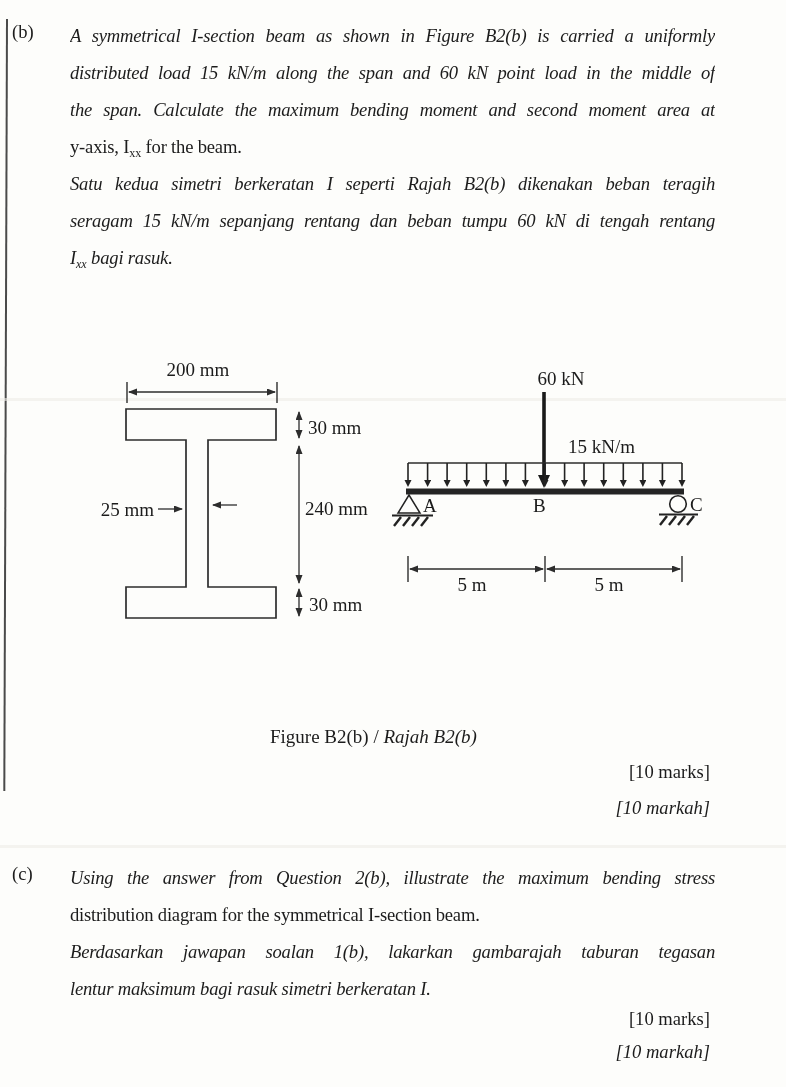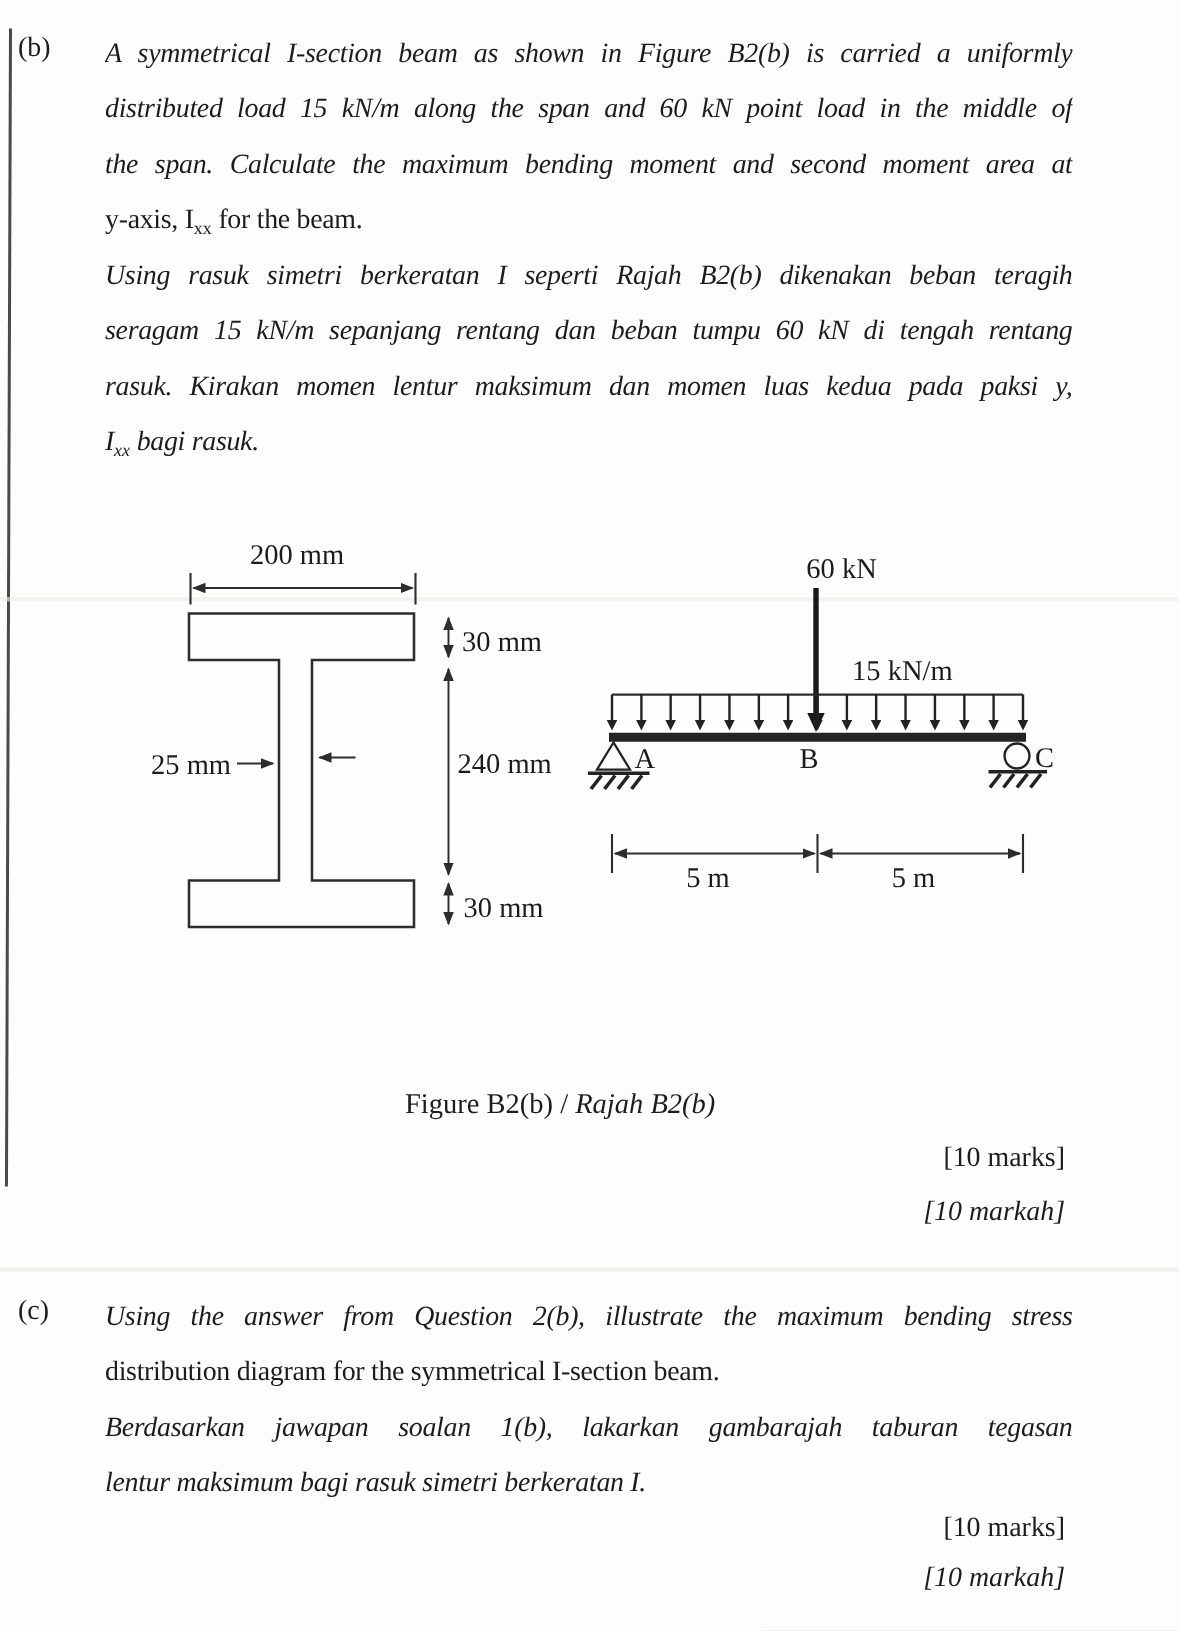--- a/index.html
+++ b/index.html
@@ -32,23 +32,22 @@
   <div class="vrule"></div>
   <div class="band" style="top:398px"></div>
   <div class="band" style="top:845px"></div>
 
   <div class="plabel" style="top:21px">(b)</div>
   <div class="textblock" style="top:21px">
     <div class="line just">A symmetrical I-section beam as shown in Figure B2(b) is carried a uniformly</div>
     <div class="line just">distributed load 15 kN/m along the span and 60 kN point load in the middle of</div>
     <div class="line just">the span. Calculate the maximum bending moment and second moment area at</div>
     <div class="line"><span>y-axis, I</span><span class="sub">xx</span><span> for the beam.</span></div>
-    <div class="line just it">Using rasuk simetri berkeratan I seperti Rajah B2(b) dikenakan beban teragih</div>
+    <div class="line just it">Satu kedua simetri berkeratan I seperti Rajah B2(b) dikenakan beban teragih</div>
     <div class="line just it">seragam 15 kN/m sepanjang rentang dan beban tumpu 60 kN di tengah rentang</div>
-    <div class="line just it">rasuk. Kirakan momen lentur maksimum dan momen luas kedua pada paksi y,</div>
     <div class="line it"><span>I</span><span class="sub">xx</span><span> bagi rasuk.</span></div>
   </div>
 
   <div class="figwrap">
     <svg width="786" height="300" viewBox="0 0 786 300">
       <defs>
         <marker id="m-arr" markerUnits="userSpaceOnUse" markerWidth="10" markerHeight="8" refX="8" refY="3.5" orient="auto-start-reverse">
           <path d="M0,0 L9,3.5 L0,7 Z" fill="#2d2d2d"></path>
         </marker>
         <marker id="m-udl" markerUnits="userSpaceOnUse" markerWidth="8" markerHeight="8" refX="1" refY="3.5" orient="auto">

